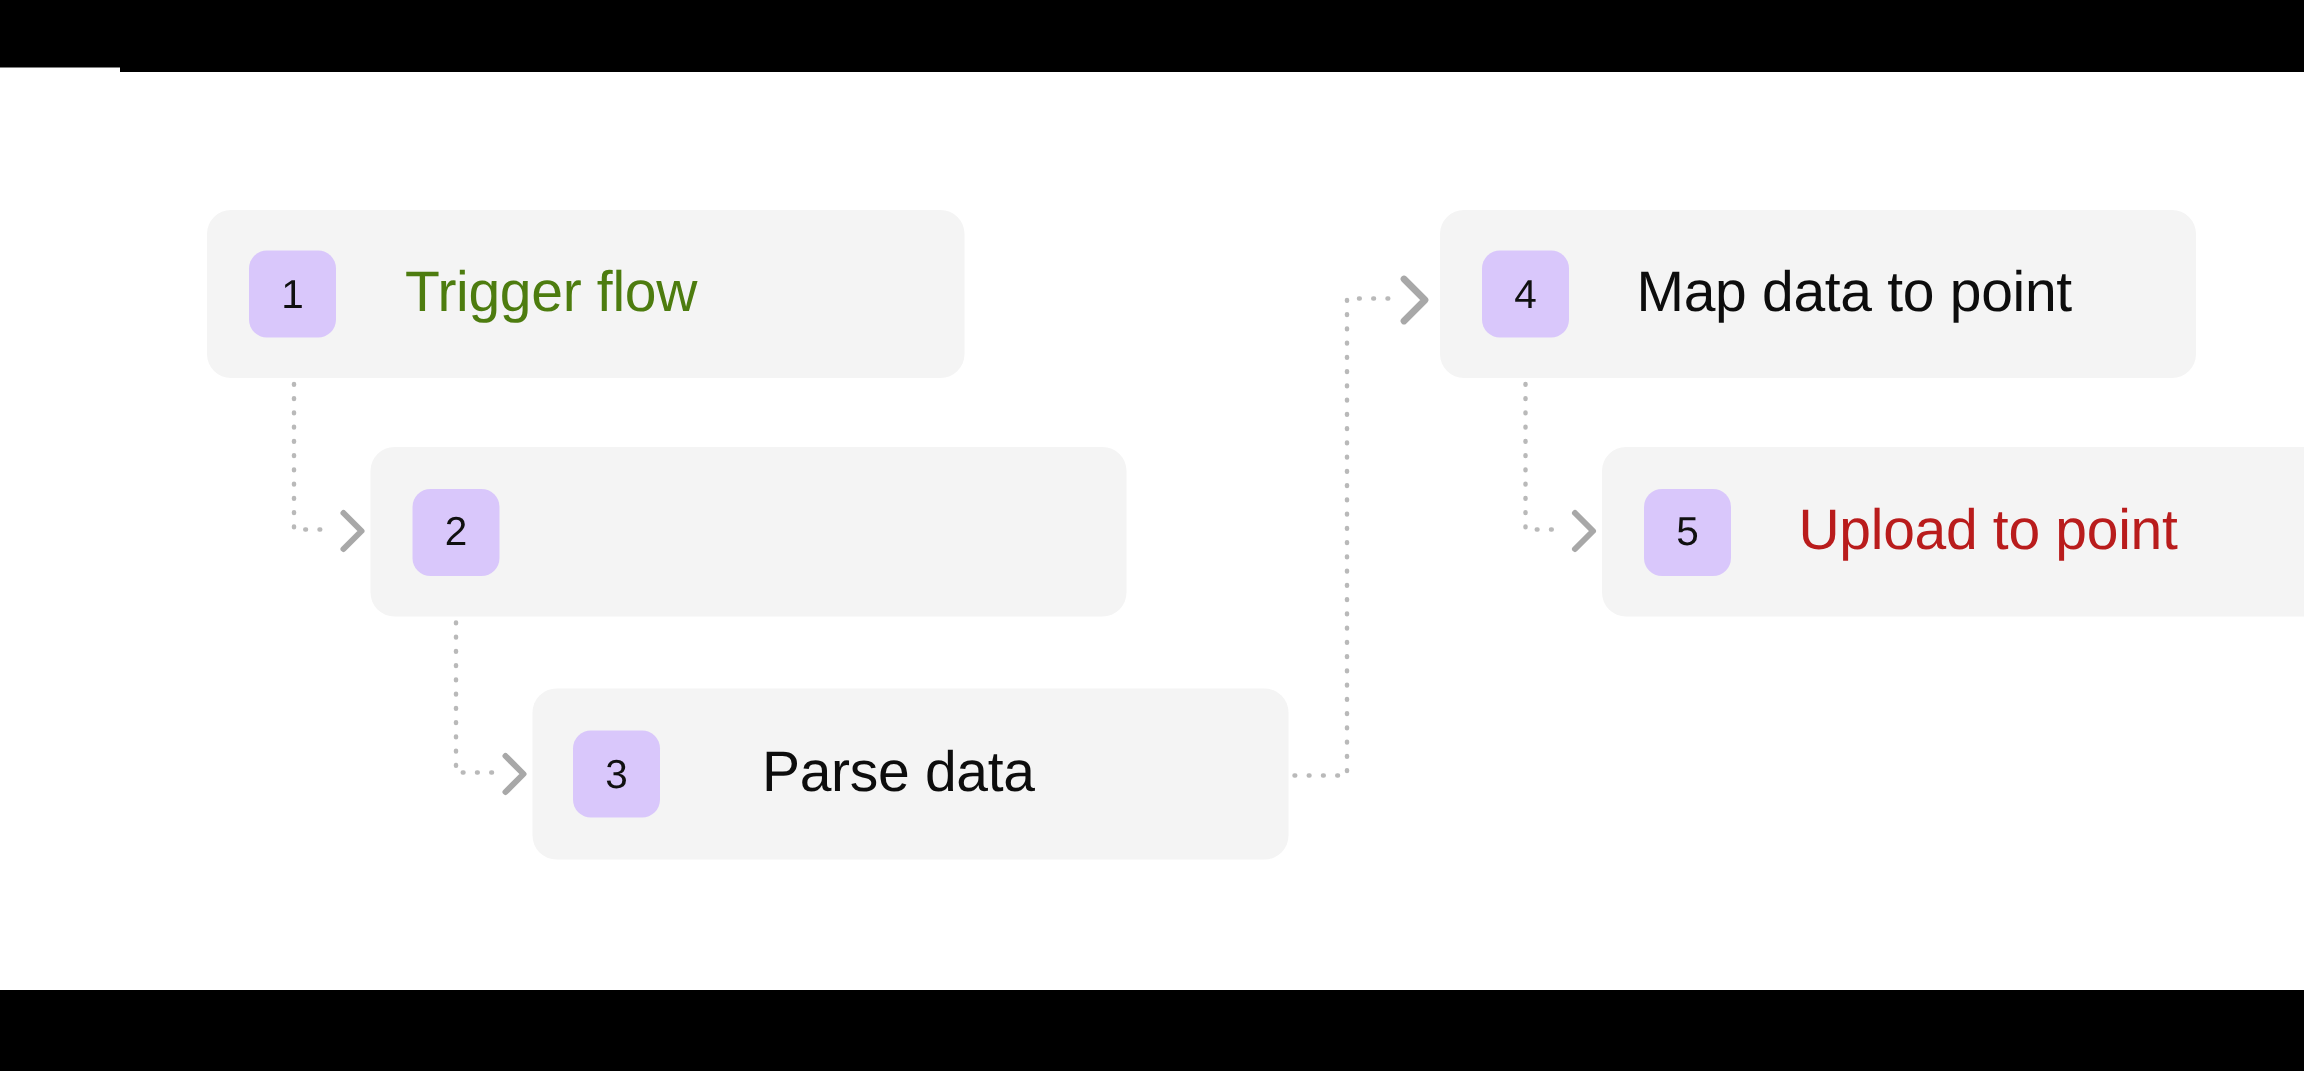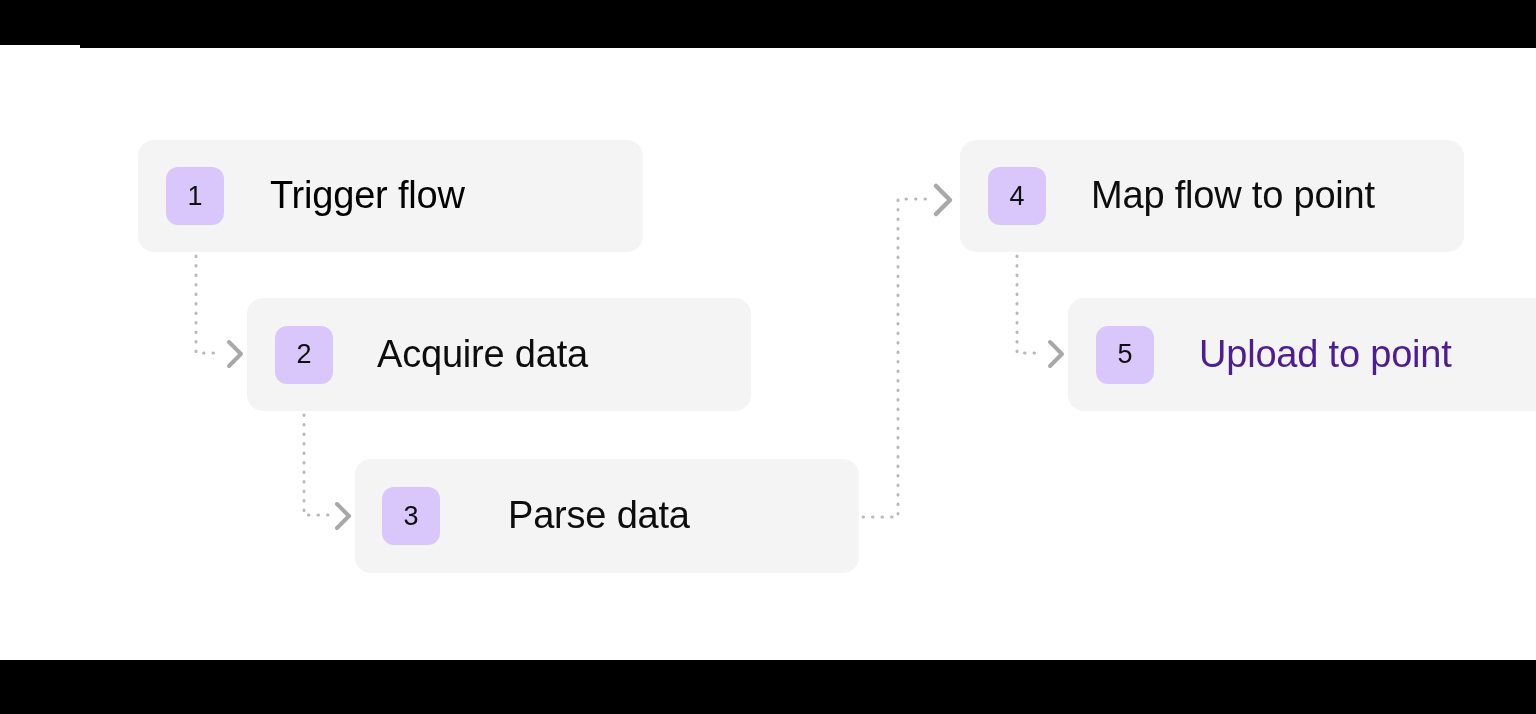--- a/index.html
+++ b/index.html
@@ -124,36 +124,35 @@
     </g>
 
     <g>
       <path d="M 1017 256 L 1017 353 L 1043 353" fill="none" stroke="#b9b9b9" stroke-width="3" stroke-linecap="round" stroke-dasharray="0.5 9"></path>
       <path d="M 1050 342 L 1062 354 L 1050 366" fill="none" stroke="#a8a8a8" stroke-width="4" stroke-linecap="round" stroke-linejoin="round"></path>
     </g>
   </svg>
 
   <div class="step-card" style="left: 138px; top: 140px; width: 505px; height: 112px; background: rgb(244, 244, 244);">
     <div class="step-badge" style="margin-left: 28px; background: rgb(217, 199, 251);">1</div>
-    <div class="step-label" style="margin-left: 46px; color: #000000;">Trigger flow</div>
+    <div class="step-label" style="margin-left: 46px; color: #4d7c0f;">Trigger flow</div>
   </div>
 
   <div class="step-card" style="left: 247px; top: 298px; width: 504px; height: 113px; background: rgb(244, 244, 244);">
     <div class="step-badge" style="margin-left: 28px; background: rgb(217, 199, 251);">2</div>
-    <div class="step-label" style="margin-left: 44px; color: rgb(13, 13, 13);">Acquire data</div>
   </div>
 
   <div class="step-card" style="left: 355px; top: 459px; width: 504px; height: 114px; background: rgb(244, 244, 244);">
     <div class="step-badge" style="margin-left: 27px; background: rgb(217, 199, 251);">3</div>
     <div class="step-label" style="margin-left: 68px; color: rgb(13, 13, 13);">Parse data</div>
   </div>
 
   <div class="step-card" style="left: 960px; top: 140px; width: 504px; height: 112px; background: rgb(244, 244, 244);">
     <div class="step-badge" style="margin-left: 28px; background: rgb(217, 199, 251);">4</div>
-    <div class="step-label" style="margin-left: 45px; color: rgb(13, 13, 13);">Map flow to point</div>
+    <div class="step-label" style="margin-left: 45px; color: rgb(13, 13, 13);">Map data to point</div>
   </div>
 
   <div class="step-card" style="left: 1068px; top: 298px; width: 504px; height: 113px; background: rgb(244, 244, 244);">
     <div class="step-badge" style="margin-left: 28px; background: rgb(217, 199, 251);">5</div>
-    <div class="step-label" style="margin-left: 45px; color: #4c1d95;">Upload to point</div>
+    <div class="step-label" style="margin-left: 45px; color: #b91c1c;">Upload to point</div>
   </div>
 
 </div>
 
 </body></html>

